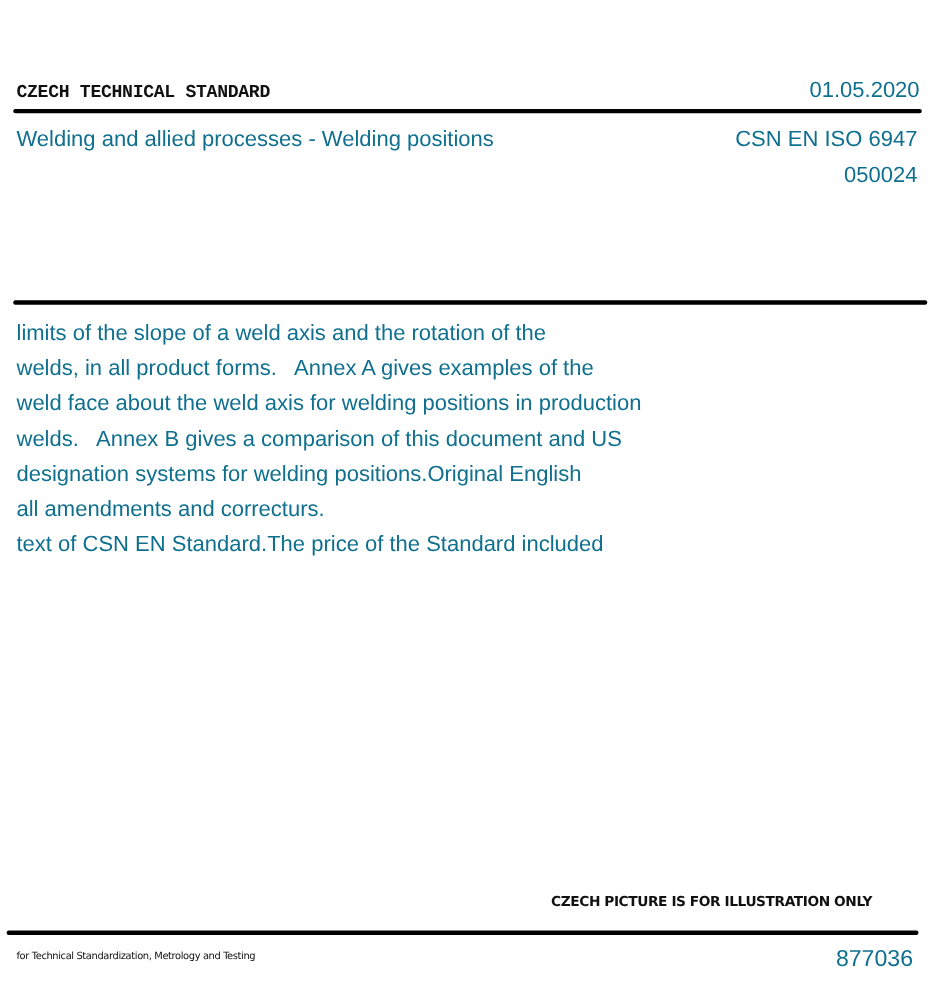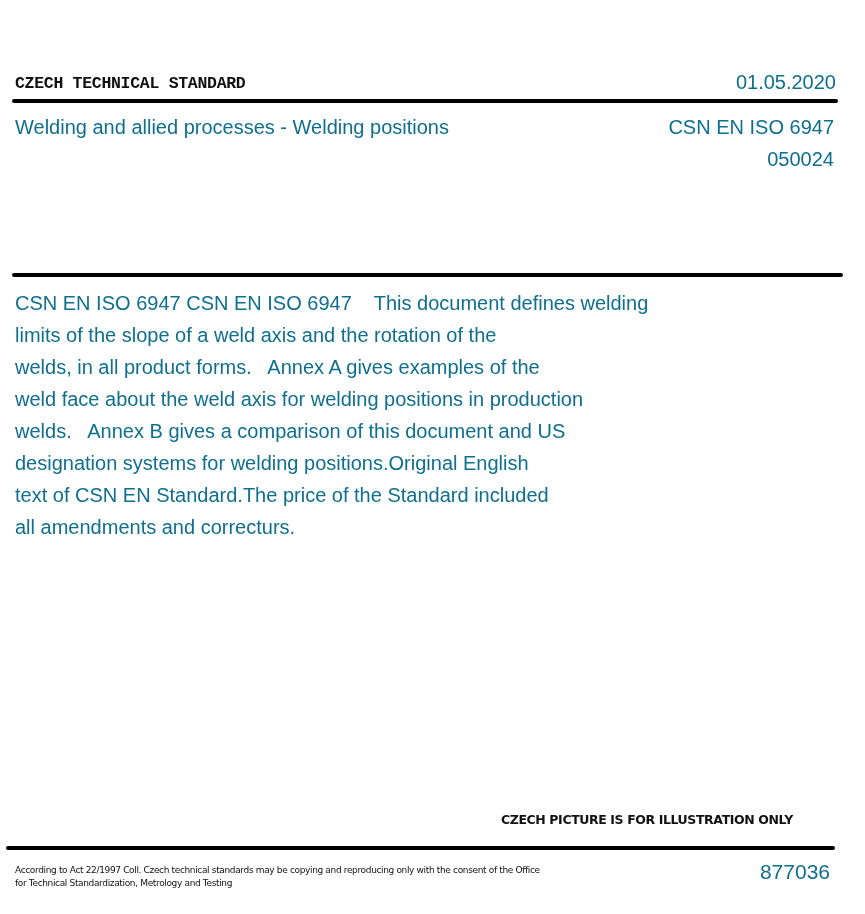--- a/index.html
+++ b/index.html
@@ -101,30 +101,28 @@
 <div class="abs header-label">CZECH TECHNICAL STANDARD</div>
 <div class="abs date teal">01.05.2020</div>
 <div class="rule" style="left:12px; top:99px; width:826px; height:4px;"></div>
 
 <div class="abs title teal">Welding and allied processes - Welding positions</div>
 <div class="abs code teal">CSN EN ISO 6947</div>
 <div class="abs classification teal">050024</div>
 <div class="rule" style="left:12px; top:273px; width:831px; height:4px;"></div>
 
 <div class="abs body-text teal">
-  <span class="line">CSN EN ISO 6947 CSN EN ISO 6947    This document defines welding</span>
   <span class="line">limits of the slope of a weld axis and the rotation of the</span>
   <span class="line">welds, in all product forms.   Annex A gives examples of the</span>
   <span class="line">weld face about the weld axis for welding positions in production</span>
   <span class="line">welds.   Annex B gives a comparison of this document and US</span>
   <span class="line">designation systems for welding positions.Original English</span>
+  <span class="line">all amendments and correcturs.</span>
   <span class="line">text of CSN EN Standard.The price of the Standard included</span>
-  <span class="line">all amendments and correcturs.</span>
 </div>
 
 <div class="abs illustration">CZECH PICTURE IS FOR ILLUSTRATION ONLY</div>
 <div class="rule" style="left:6px; top:846px; width:829px; height:4px;"></div>
 
 <div class="abs legal">
-  <span class="line">According to Act 22/1997 Coll. Czech technical standards may be copying and reproducing only with the consent of the Office</span>
   <span class="line">for Technical Standardization, Metrology and Testing</span>
 </div>
 <div class="abs catalog-number teal">877036</div>
 
 </body></html>

